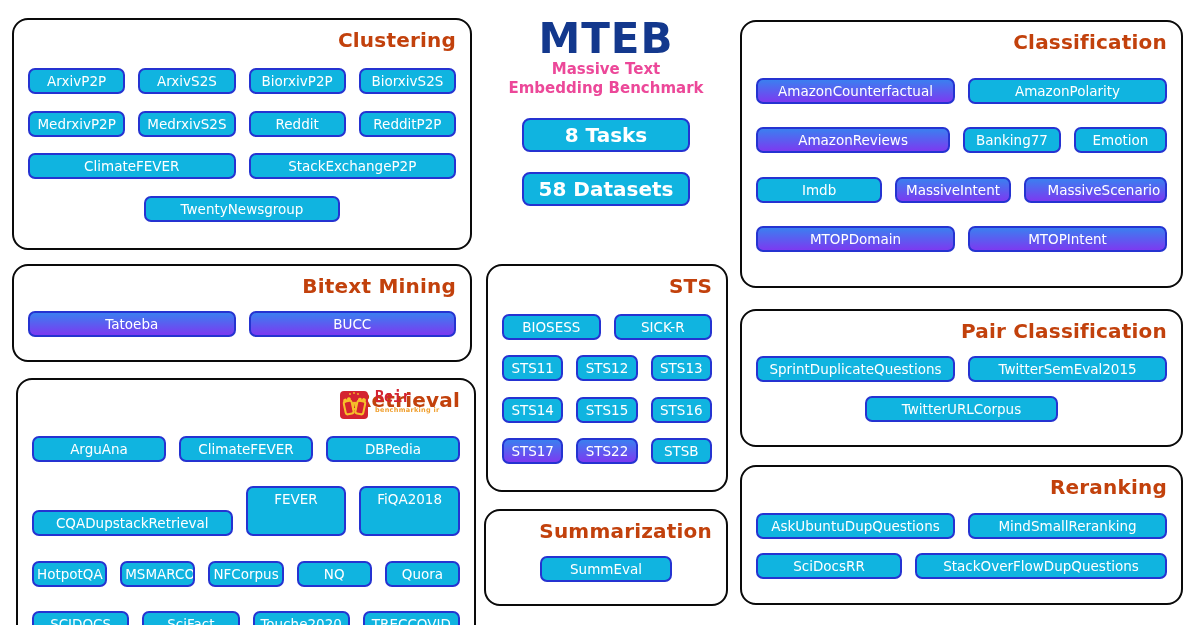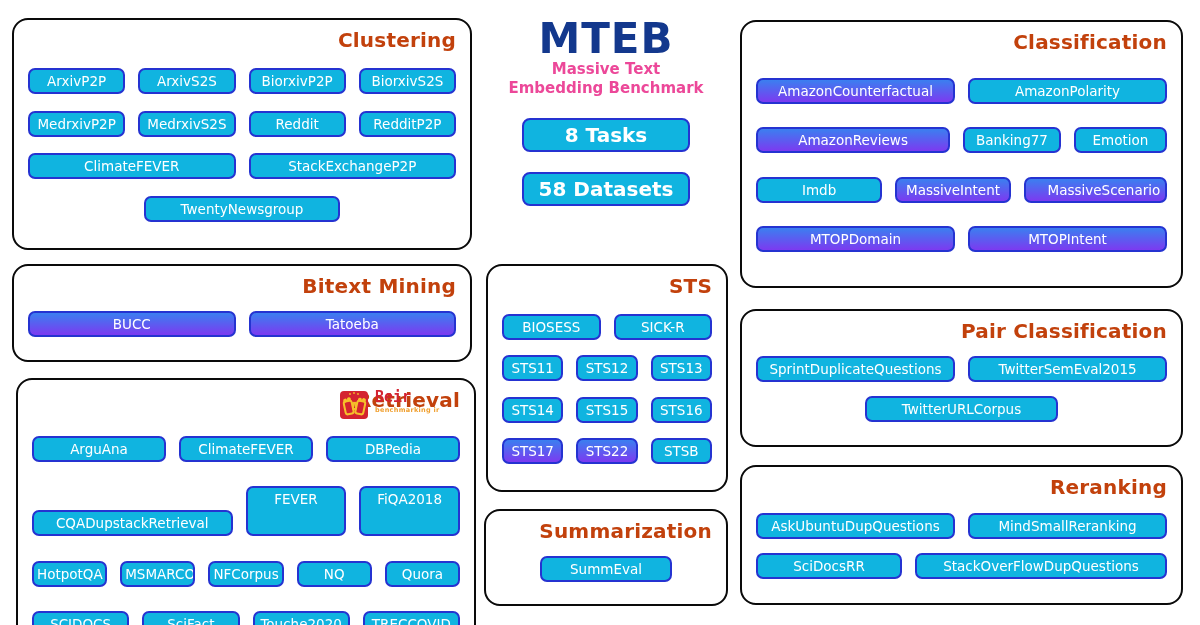--- a/index.html
+++ b/index.html
@@ -65,22 +65,22 @@
         <div class="row">
           <div class="btn" style="flex: 0 0 46%;">TwentyNewsgroup</div>
         </div>
       </div>
   </div>
 
   <div class="box" style="left:12px;top:264px;width:460px;height:98px;">
     <div class="box-title">Bitext Mining</div>
     <div class="rows">
         <div class="row">
+          <div class="btn grad">Tatoeba</div>
           <div class="btn grad">BUCC</div>
-          <div class="btn grad">Tatoeba</div>
         </div>
       </div>
   </div>
 
   <div class="box" style="left:16px;top:378px;width:460px;height:295px;">
     <div class="box-title">Retrieval</div>
     <div id="beir-logo">
       <svg width="30" height="30" viewBox="0 0 30 30">
         <rect x="0" y="2" width="28" height="28" rx="4" fill="#d42330"></rect>
         <circle cx="10" cy="5" r="0.9" fill="#f5c12a"></circle>

